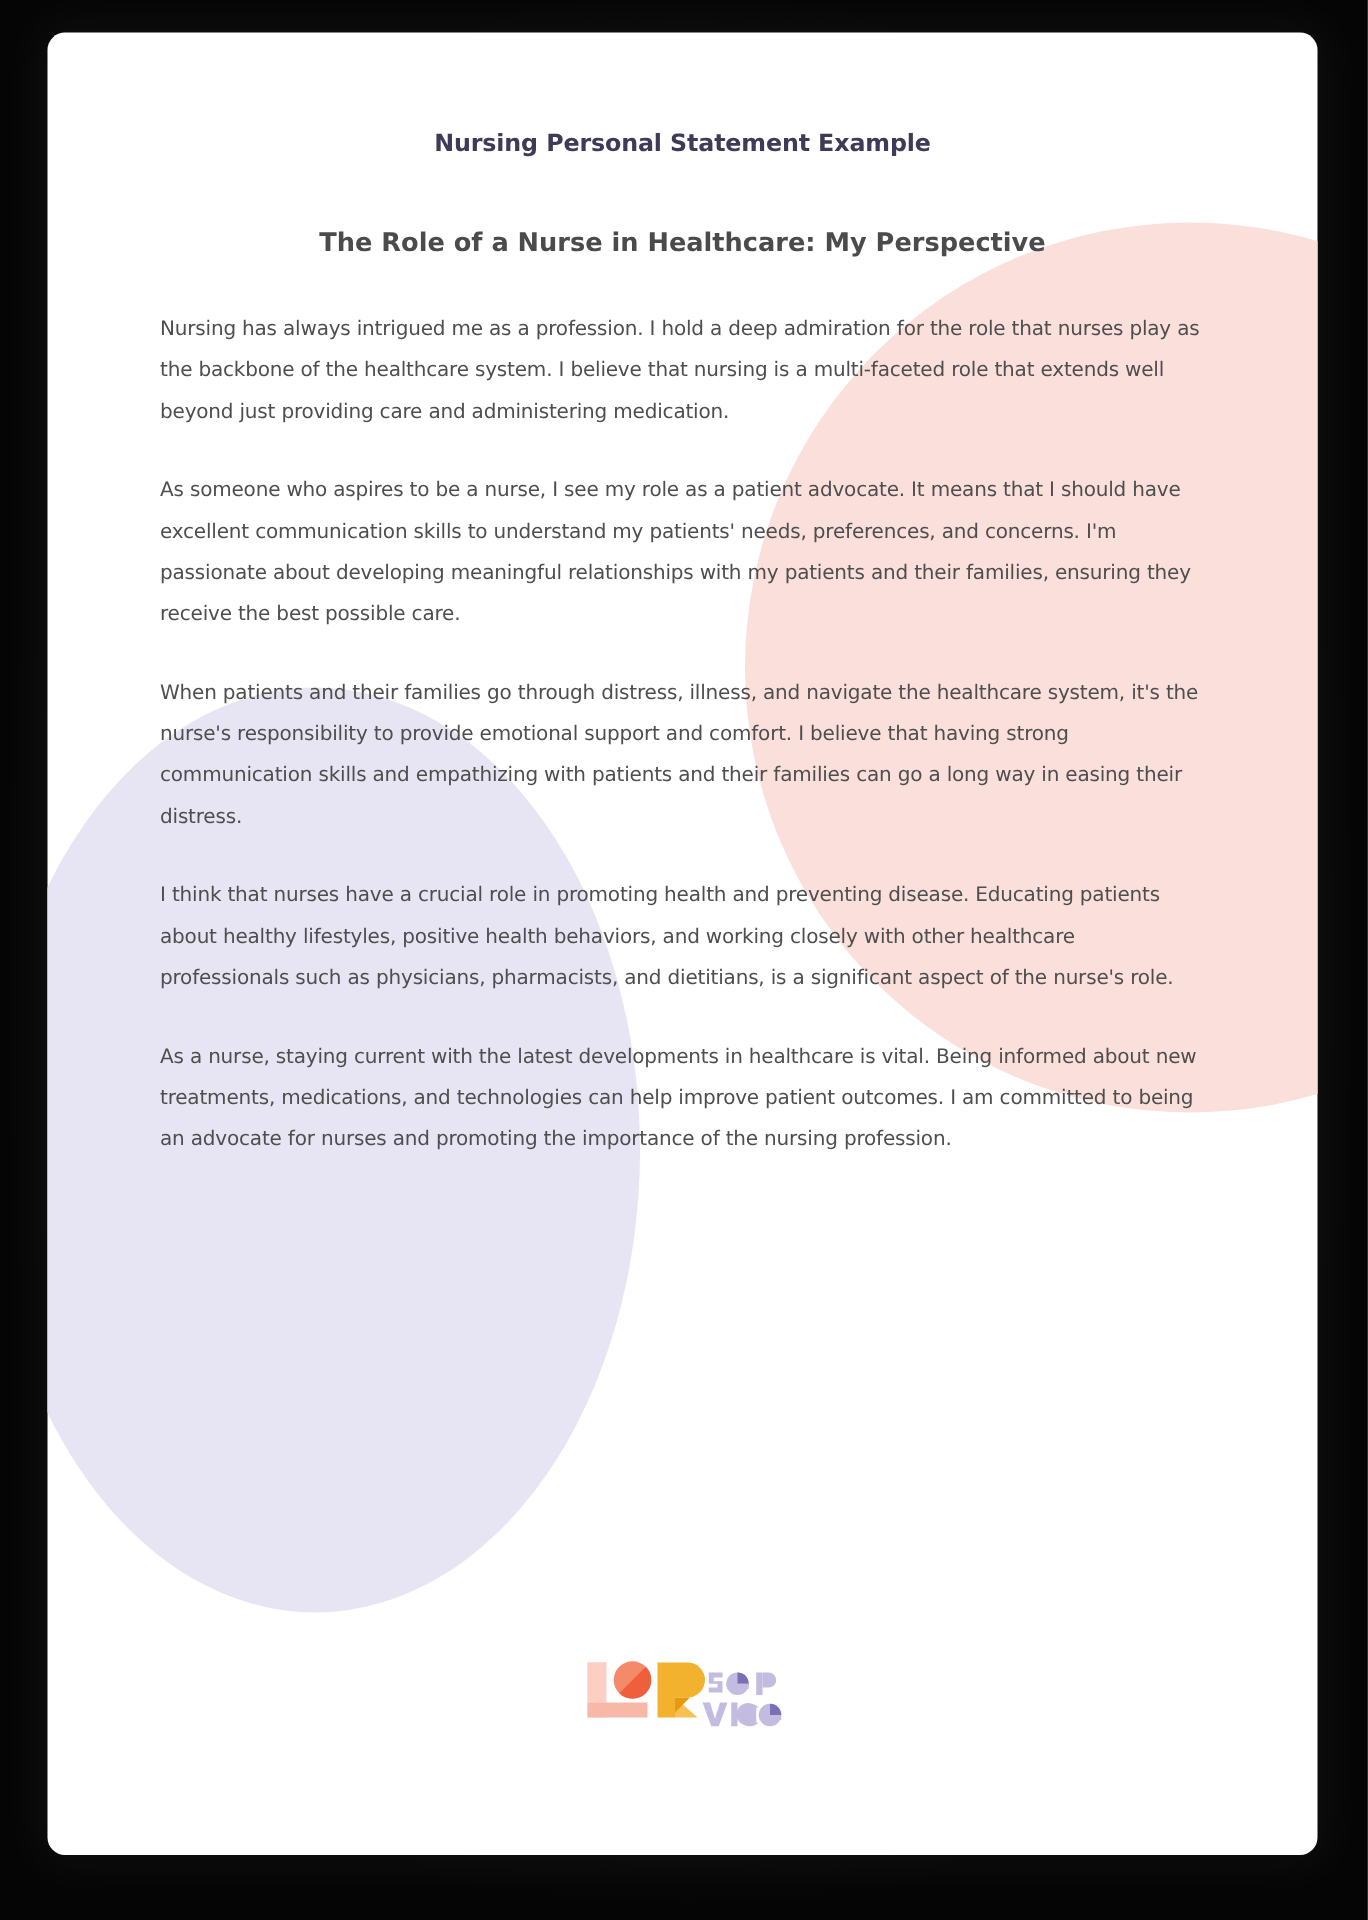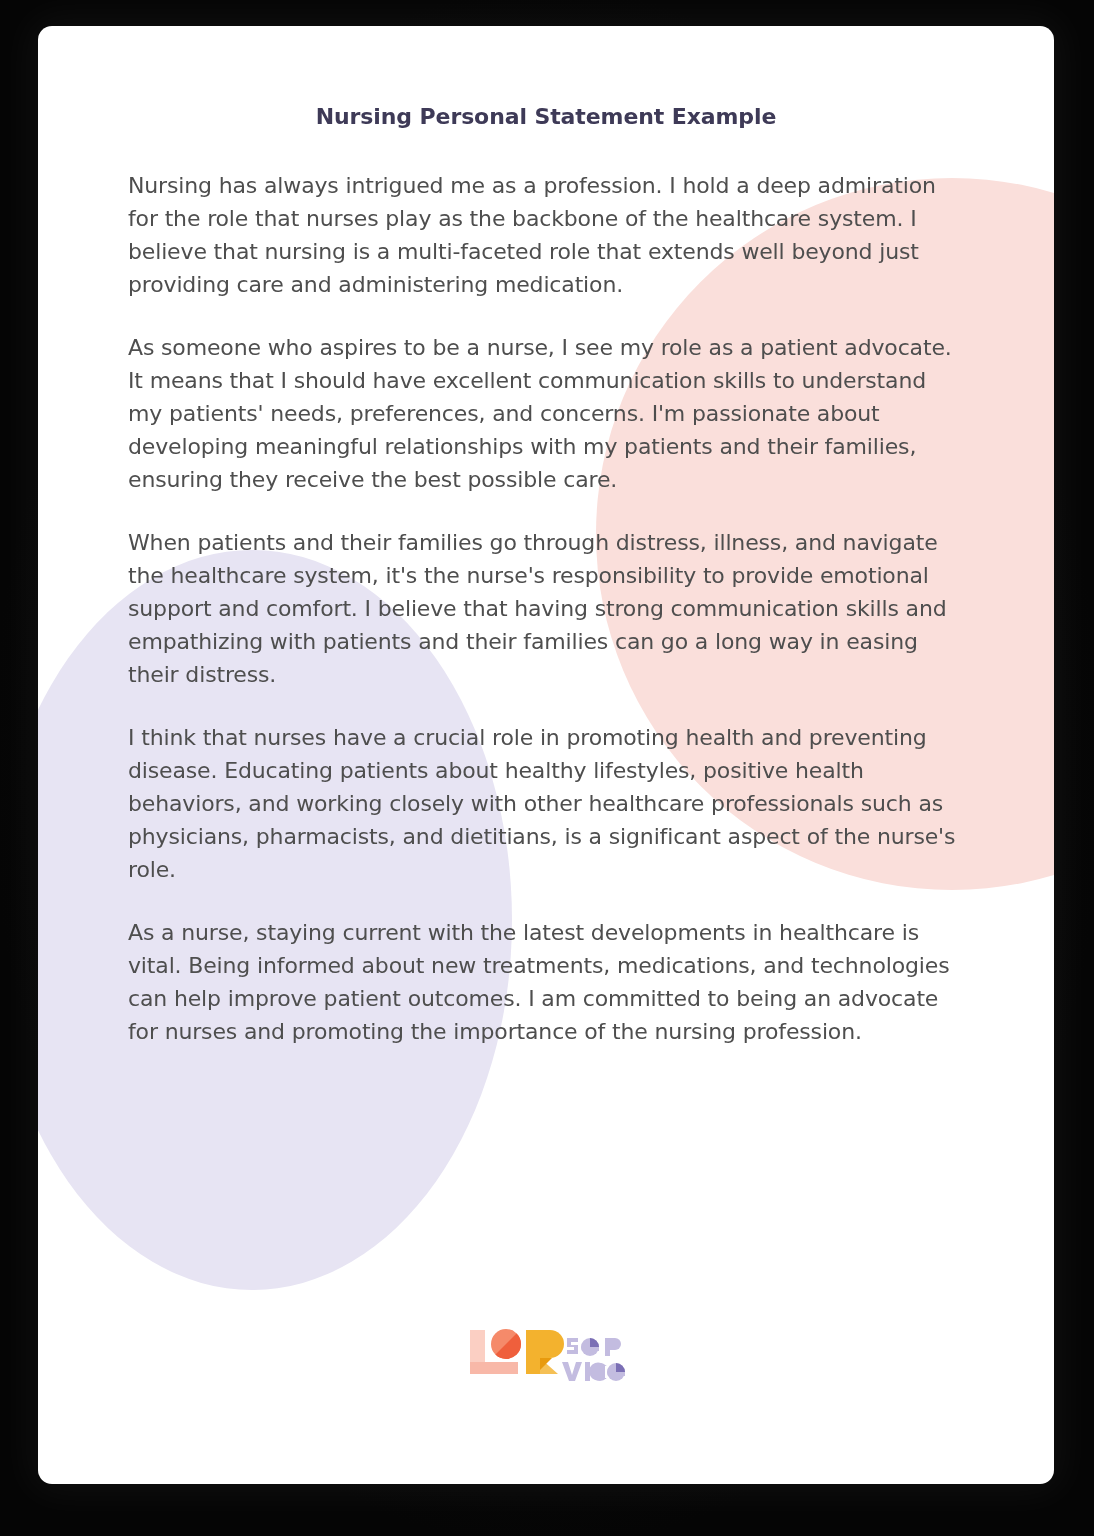--- a/index.html
+++ b/index.html
@@ -67,42 +67,42 @@
   
   .content {
     position: relative;
     z-index: 2;
     padding: 0 90px;
   }
 
   .doc-title {
     margin-top: 78px;
     text-align: center;
-    font-size: 22px;
+    font-size: 19px;
     font-weight: bold;
     letter-spacing: -0.1px;
     color: #3e3a57;
     font-family: "DejaVu Sans", sans-serif;
   }
 
   .doc-subtitle {
     margin-top: 56px;
     text-align: center;
     font-size: 20.5px;
     font-weight: bold;
     color: #4b4b4b;
     font-family: "DejaVu Sans", sans-serif;
   }
 
   .body-copy {
     margin-top: 40px;
   }
 
   .para {
-    font-size: 22px;
+    font-size: 16px;
     line-height: 33px;
     color: #4e4e4e;
     margin-bottom: 30px;
     font-family: "DejaVu Sans", sans-serif;
     text-align: left;
     letter-spacing: -0.15px;
   }
   .para:last-child { margin-bottom: 16px; }
 
   
@@ -127,20 +127,21 @@
 
   <div class="page-card">
 
     <div class="blob blob-pink"></div>
     <div class="blob blob-purple"></div>
 
     <div class="content">
 
       <h1 class="doc-title">Nursing Personal Statement Example</h1>
 
+      <h2 class="doc-subtitle">The Role of a Nurse in Healthcare: My Perspective</h2>
 
       <div class="body-copy">
         <p class="para">Nursing has always intrigued me as a profession. I hold a deep admiration for the role that nurses play as the backbone of the healthcare system. I believe that nursing is a multi-faceted role that extends well beyond just providing care and administering medication.</p>
         <p class="para">As someone who aspires to be a nurse, I see my role as a patient advocate. It means that I should have excellent communication skills to understand my patients' needs, preferences, and concerns. I'm passionate about developing meaningful relationships with my patients and their families, ensuring they receive the best possible care.</p>
         <p class="para">When patients and their families go through distress, illness, and navigate the healthcare system, it's the nurse's responsibility to provide emotional support and comfort. I believe that having strong communication skills and empathizing with patients and their families can go a long way in easing their distress.</p>
         <p class="para">I think that nurses have a crucial role in promoting health and preventing disease. Educating patients about healthy lifestyles, positive health behaviors, and working closely with other healthcare professionals such as physicians, pharmacists, and dietitians, is a significant aspect of the nurse's role.</p>
         <p class="para">As a nurse, staying current with the latest developments in healthcare is vital. Being informed about new treatments, medications, and technologies can help improve patient outcomes. I am committed to being an advocate for nurses and promoting the importance of the nursing profession.</p>
       </div>
 
     </div>

